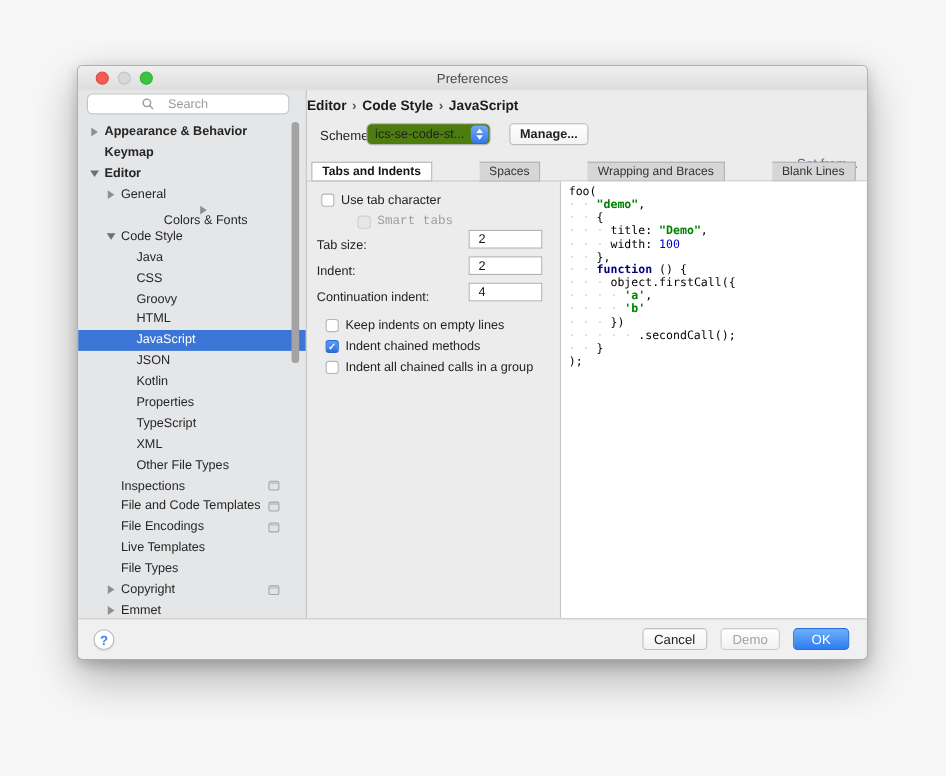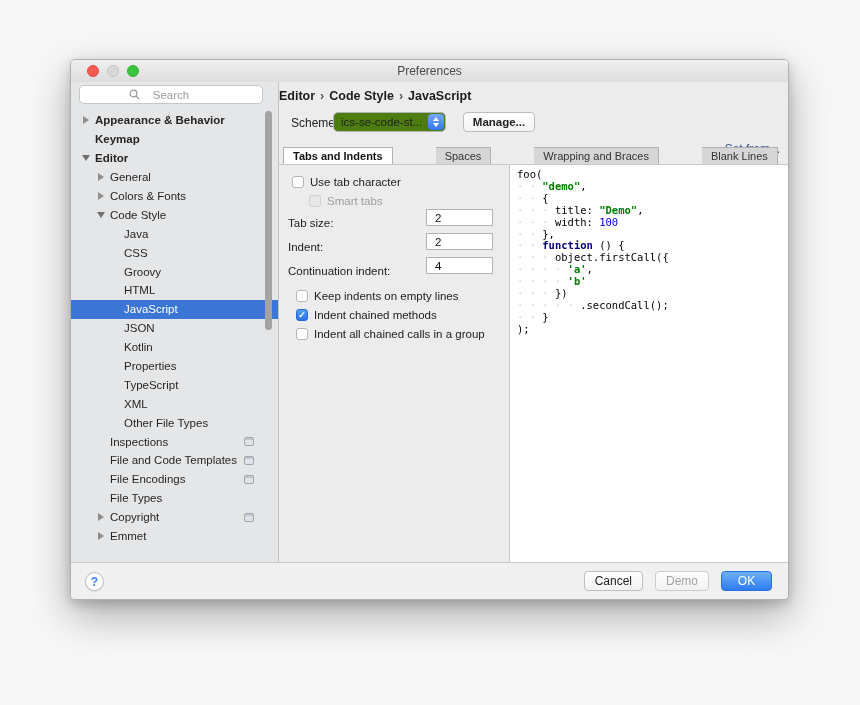--- a/index.html
+++ b/index.html
@@ -168,21 +168,21 @@
             <span class="ar-d"></span>
           </span>
           <span class="tlabel">Editor</span>
         </div>
         <div class="trow" style="padding-left: 25px;">
           <span class="arslot">
             <span class="ar-r"></span>
           </span>
           <span class="tlabel">General</span>
         </div>
-        <div class="trow" style="padding-left: 25px;">
+        <div class="trow" style="padding-left: 25px; flex-direction: column;">
           <span class="arslot">
             <span class="ar-r"></span>
           </span>
           <span class="tlabel">Colors &amp; Fonts</span>
         </div>
         <div class="trow" style="padding-left: 25px;">
           <span class="arslot">
             <span class="ar-d"></span>
           </span>
           <span class="tlabel">Code Style</span>
@@ -227,20 +227,24 @@
         </div>
         <div class="trow" style="padding-left: 25px;">
           <span class="arslot"></span>
           <span class="tlabel">File and Code Templates</span>
           <span class="badge"></span>
         </div>
         <div class="trow" style="padding-left: 25px;">
           <span class="arslot"></span>
           <span class="tlabel">File Encodings</span>
           <span class="badge"></span>
+        </div>
+        <div class="trow" style="padding-left: 25px;">
+          <span class="arslot"></span>
+          <span class="tlabel">Live Templates</span>
         </div>
         <div class="trow" style="padding-left: 25px;">
           <span class="arslot"></span>
           <span class="tlabel">File Types</span>
         </div>
         <div class="trow" style="padding-left: 25px;">
           <span class="arslot">
             <span class="ar-r"></span>
           </span>
           <span class="tlabel">Copyright</span>
@@ -277,21 +281,21 @@
         <div class="tab">Blank Lines</div>
         <div class="tab">Other</div>
       </div>
 
     <div class="content">
       <div class="formpane" id="formpane">
           <div class="frow" style="left: 13px; top: 11px;">
             <span class="cbx"></span>
             <span>Use tab character</span>
           </div>
-          <div class="frow disabled" style="left: 30px; top: 30px;">
+          <div class="frow disabled" style="left: 46px; top: 30px; font-family: Liberation Mono, monospace;">
             <span class="cbx disabled"></span>
             <span>Smart tabs</span>
           </div>
           <input class="numfield" value="2" style="top: 44px;">
           <div class="frow" style="left: 9px; top: 52px;">
             <span>Tab size:</span>
           </div>
           <input class="numfield" value="2" style="top: 68px;">
           <div class="frow" style="left: 9px; top: 76px;">
             <span>Indent:</span>

